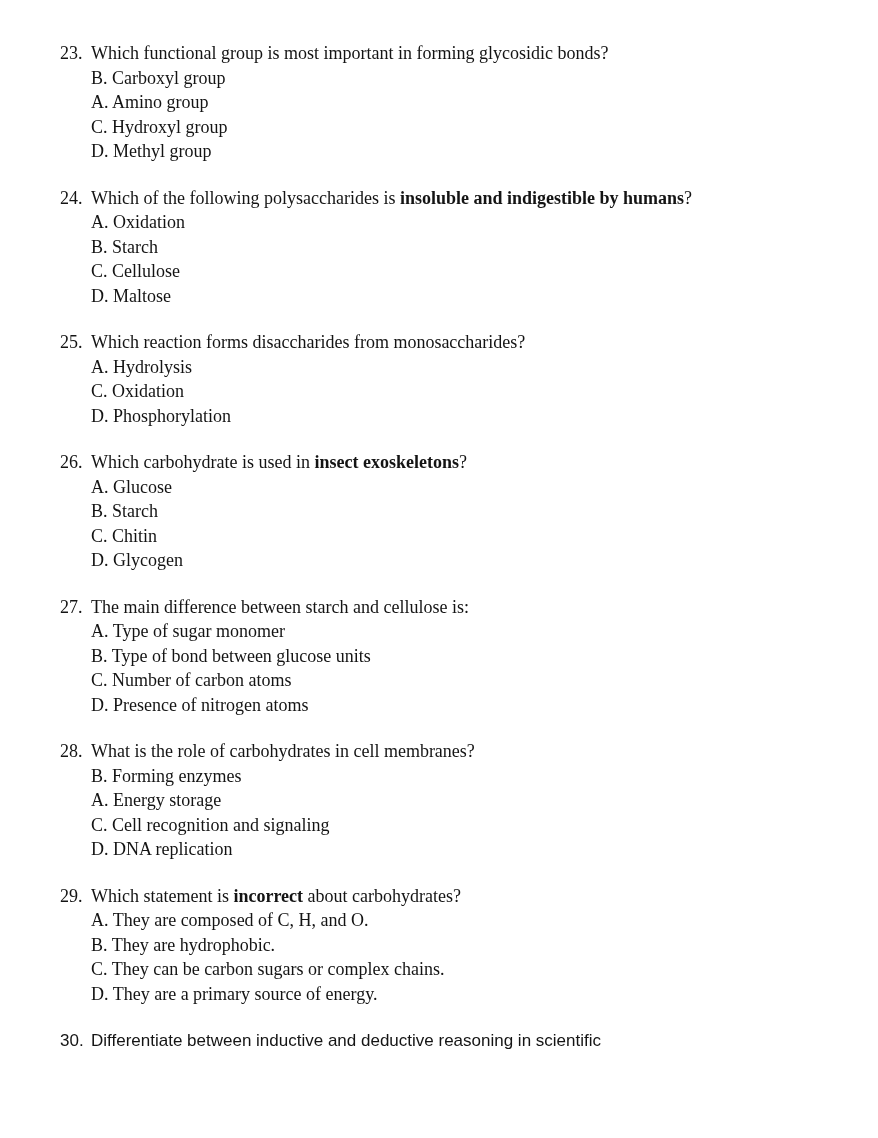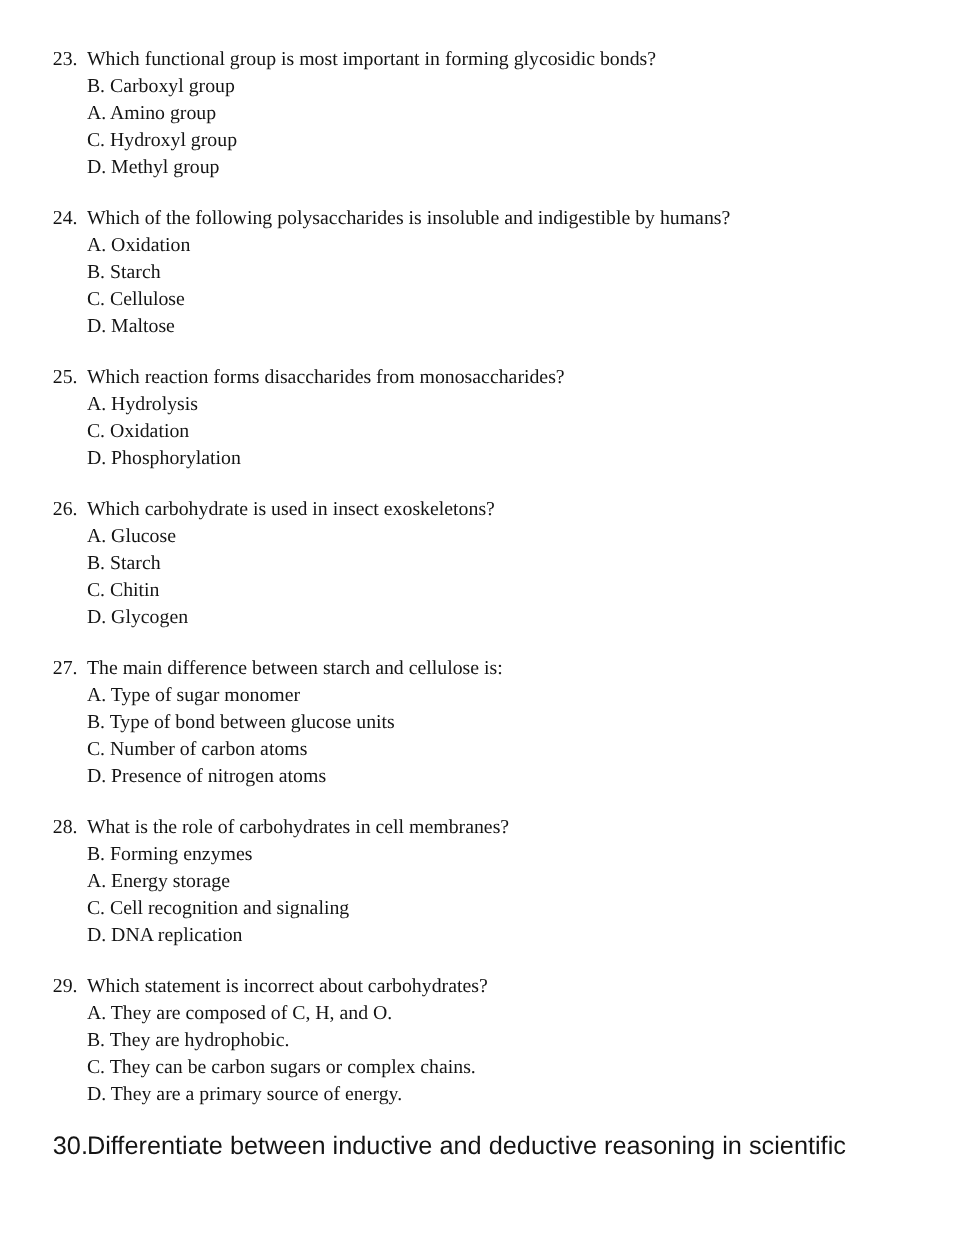--- a/index.html
+++ b/index.html
@@ -1,43 +1,43 @@
 <!DOCTYPE html>
 <html><head>
 <meta charset="utf-8">
 <style>
   html, body { margin: 0; padding: 0; background: #ffffff; }
   .page {
     position: relative;
     width: 878px;
     height: 1138px;
     box-sizing: border-box;
-    padding: 41px 44px 0 48px;
+    padding: 41px 44px 0 60px;
     background: #ffffff;
     color: #141414;
     font-family: "Liberation Serif", "DejaVu Serif", serif;
     font-size: 18px;
     overflow: hidden;
   }
   .q {
     display: flex;
     align-items: flex-start;
     margin-bottom: 22px;
   }
   .q-num {
     width: 31px;
     flex-shrink: 0;
     line-height: 24.5px;
   }
   .q-body { flex: 1; min-width: 0; }
   .q-text, .opt { line-height: 24.5px; }
-  .q-text .bold-run { font-weight: normal; }
+  .q-text .bold-run { font-weight: bold; }
   .q.sans {
     font-family: "Liberation Sans", "DejaVu Sans", sans-serif;
-    font-size: 23px;
+    font-size: 17px;
     margin-bottom: 0;
   }
   .q.sans .q-num, .q.sans .q-line { line-height: 26px; }
 </style>
 </head>
 <body>
 
 <div class="page">
 
   <div class="q">

